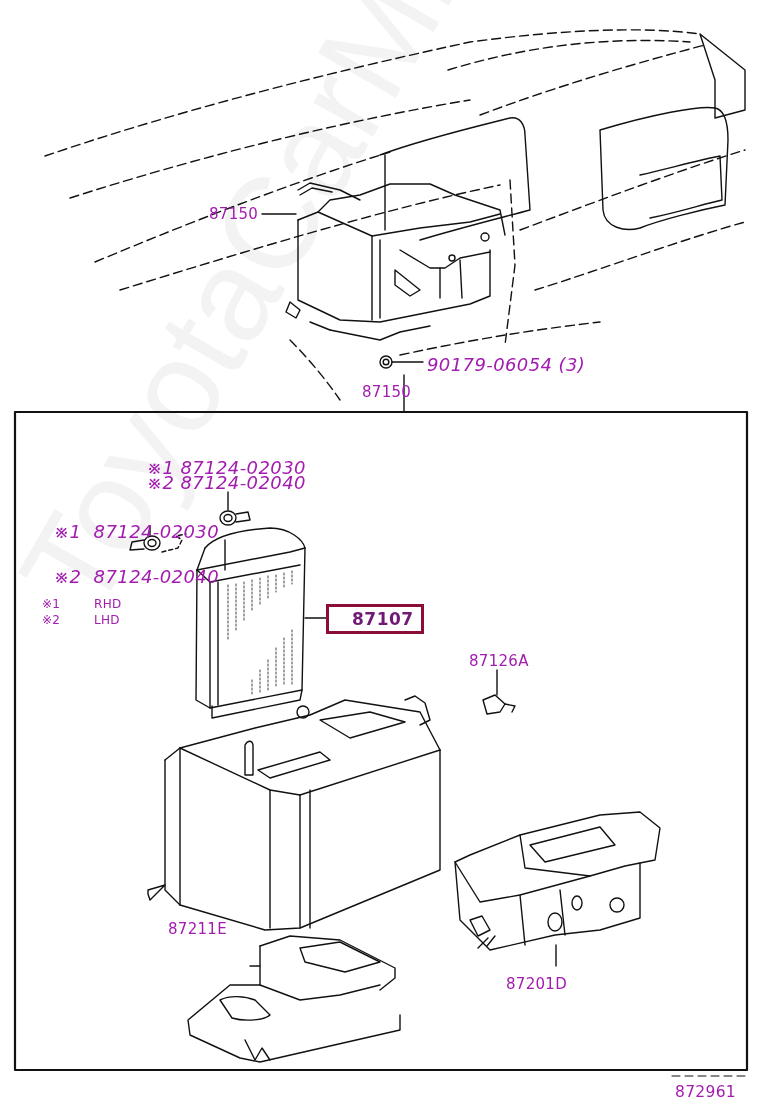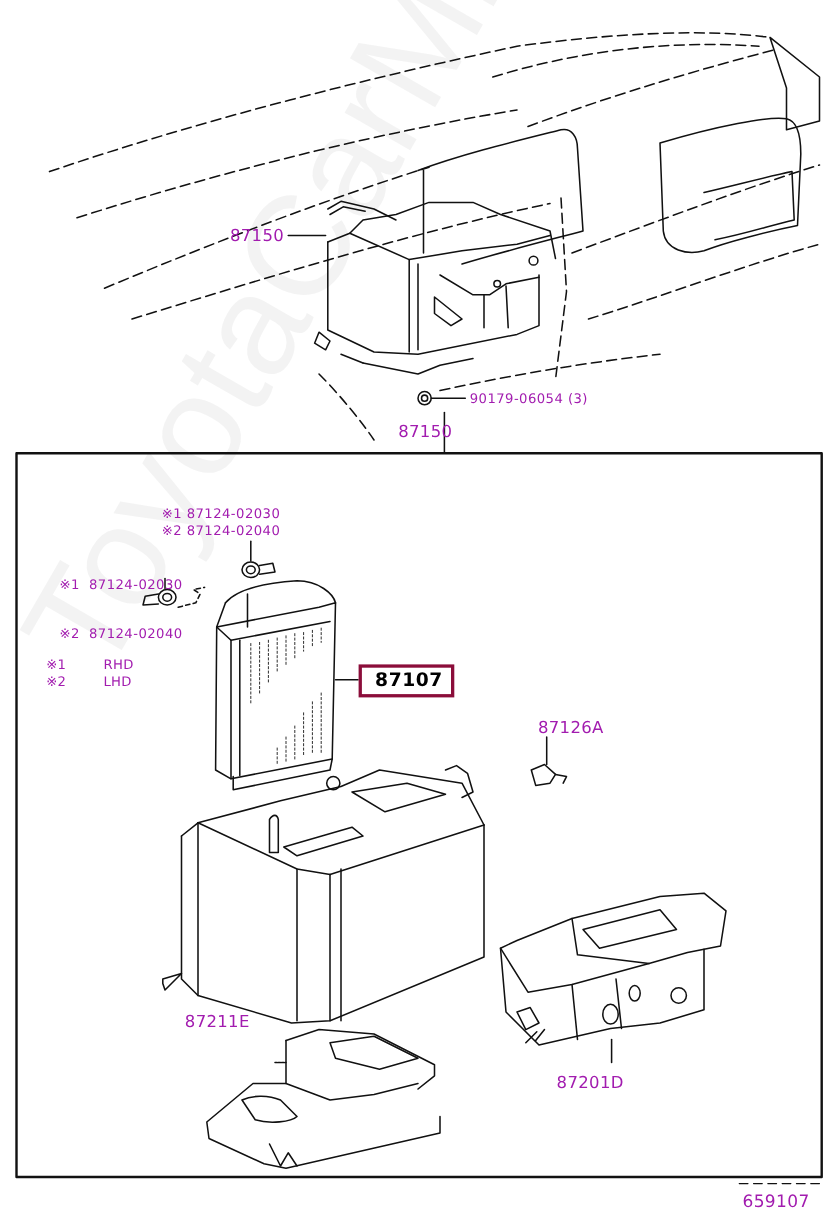--- a/index.html
+++ b/index.html
@@ -1,25 +1,25 @@
 <!DOCTYPE html>
 <html><head>
 <meta charset="utf-8">
 <style>
   html, body { margin: 0; padding: 0; background: #ffffff; }
   body { width: 760px; height: 1112px; position: relative; overflow: hidden;
          font-family: "Liberation Sans", "DejaVu Sans", sans-serif; }
   #canvas { position: absolute; left: 0; top: 0; width: 760px; height: 1112px; }
   .lbl { position: absolute; font-family: "DejaVu Sans", "Liberation Sans", sans-serif;
          font-size: 15px; color: #a21caf; white-space: nowrap; line-height: 1; letter-spacing: 0.3px; }
-  .lbl.sm { font-size: 12px; letter-spacing: 0.4px; }
+  .lbl.sm { font-size: 18px; letter-spacing: 0.4px; font-style: italic; }
   .lbl.note { font-size: 12px; }
   .boxed { position: absolute; border: 3px solid #8b0d3a; background: #fff;
            font-family: "DejaVu Sans", sans-serif; font-size: 17px; font-weight: bold;
-           padding: 3px 7px 2px 12px; color: #000000; line-height: 1.1; letter-spacing: 0.5px; }
+           padding: 3px 7px 2px 23px; color: #701a75; line-height: 1.1; letter-spacing: 0.5px; }
   .wm { position: absolute; left: -10px; top: 560px; width: 900px; transform: rotate(-60deg);
         transform-origin: 0 0; font-family: "Liberation Sans", sans-serif; font-size: 130px;
         color: rgba(200,200,200,0.22); font-weight: normal; pointer-events: none; white-space: nowrap; }
   svg line, svg path, svg rect, svg polyline, svg polygon, svg ellipse, svg circle { vector-effect: non-scaling-stroke; }
 </style>
 </head>
 <body>
 
 <div class="wm">ToyotaCarMine.ru</div>
 
@@ -196,19 +196,19 @@
   <div>
     <span style="display:inline-block; width:52px;">※1</span><span>RHD</span>
   </div>
   <div>
     <span style="display:inline-block; width:52px;">※2</span><span>LHD</span>
   </div>
 </div>
 
 <div class="boxed" style="left:326px; top:604px;">87107</div>
 
-<div class="lbl" style="left:469px; top:654px;margin-left:20px;">87126A</div>
+<div class="lbl" style="left:469px; top:654px;">87126A</div>
 
 <div class="lbl" style="left:168px; top:922px;">87211E</div>
 
 <div class="lbl" style="left:506px; top:977px;">87201D</div>
 
-<div class="lbl" style="left:675px; top:1085px; font-size:15.5px;">659107</div>
+<div class="lbl" style="left:675px; top:1085px; font-size:15.5px;">872961</div>
 
 </body></html>

